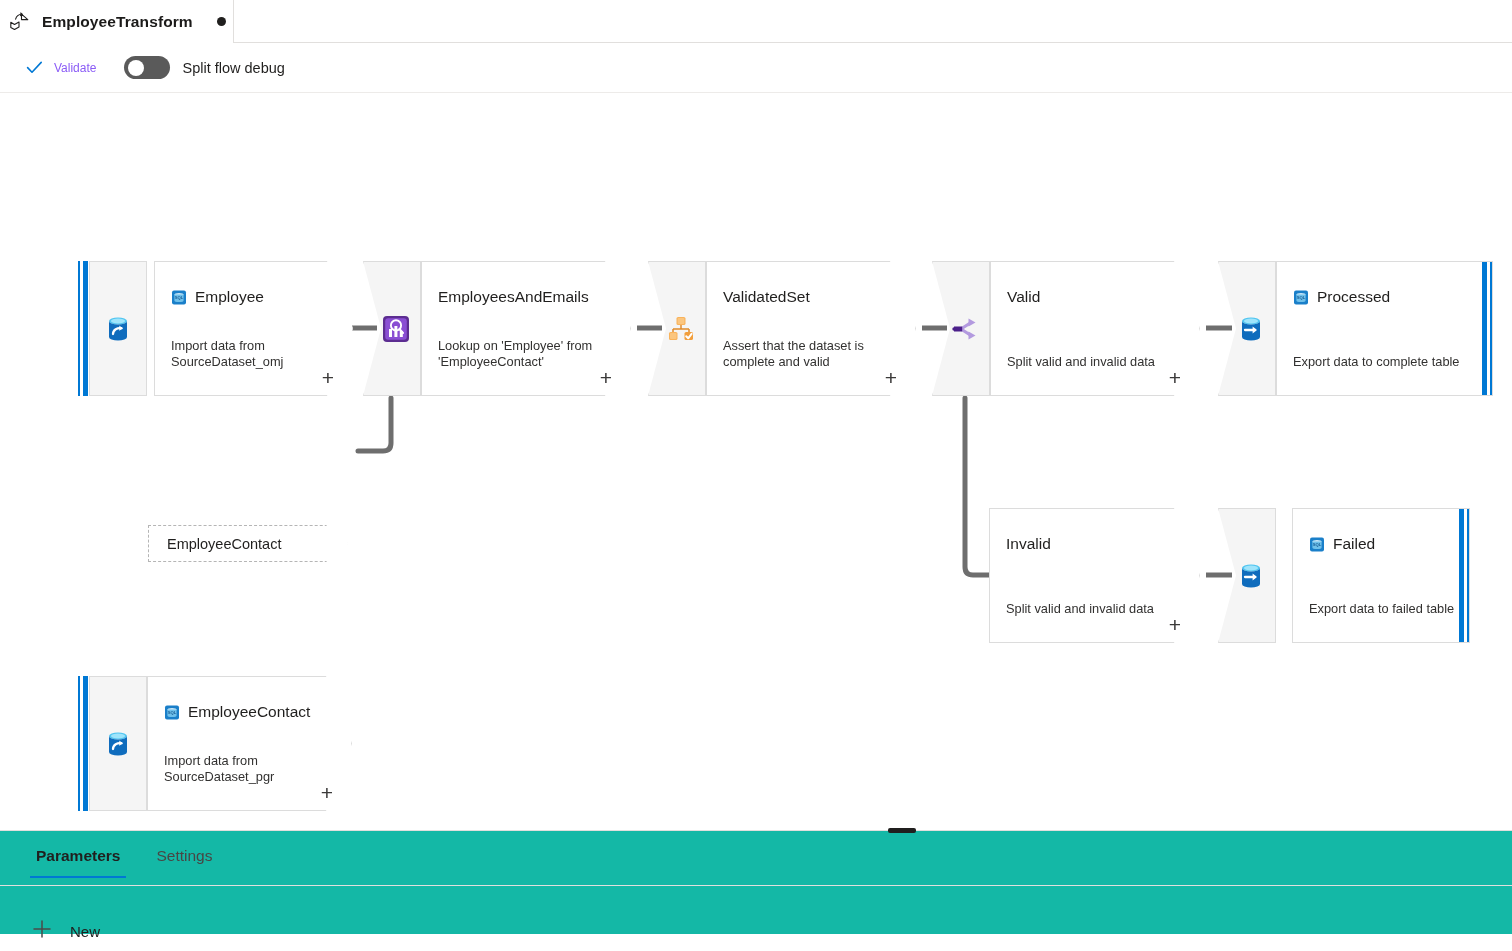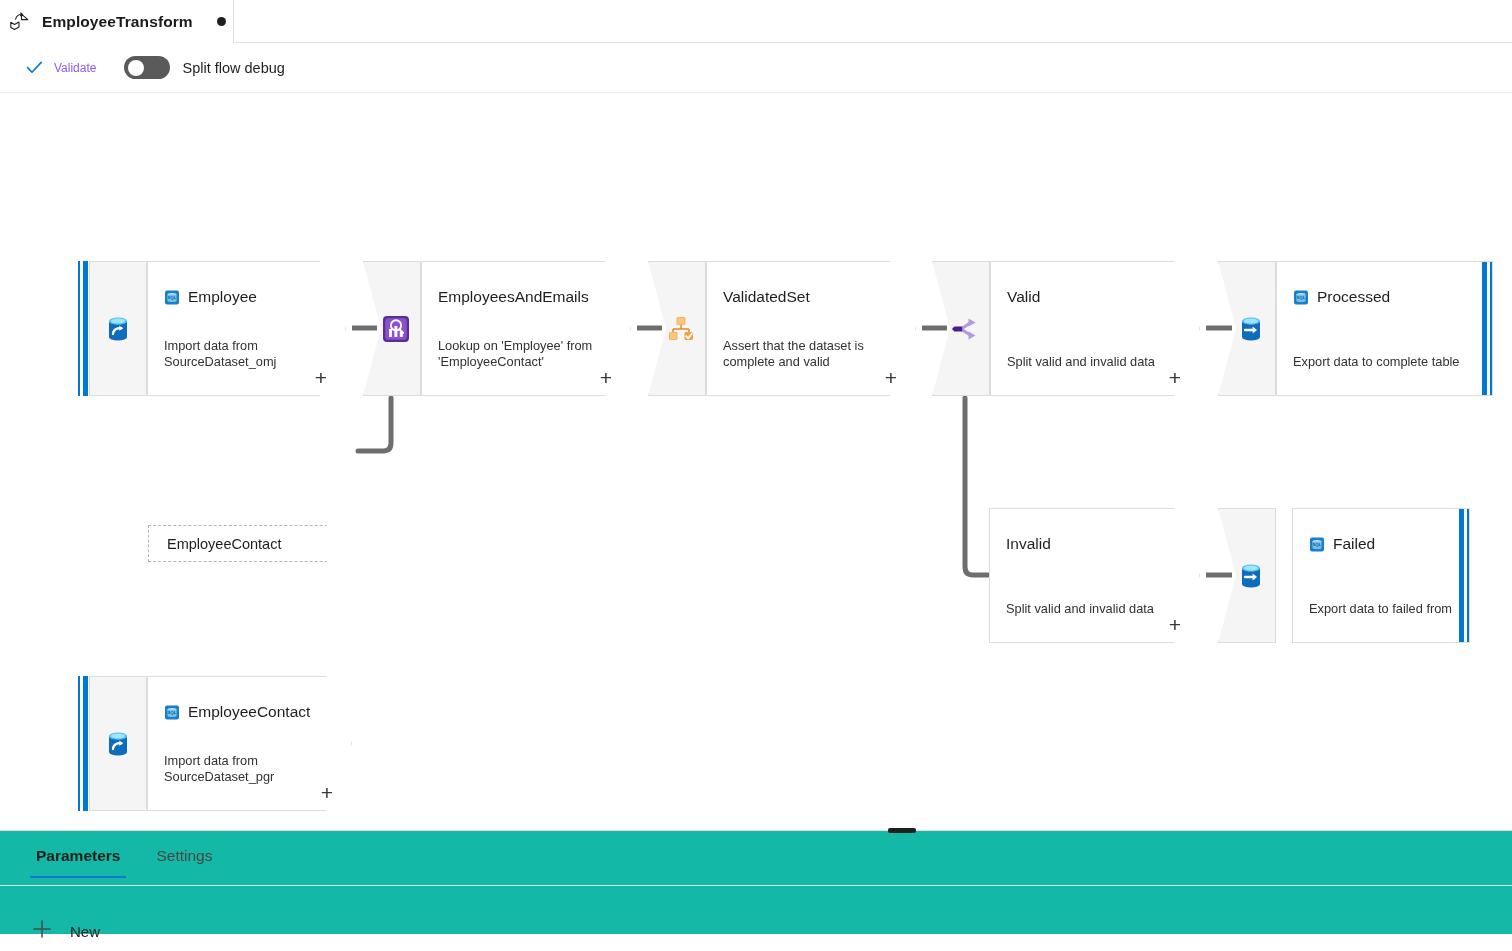--- a/index.html
+++ b/index.html
@@ -248,21 +248,21 @@
       <span class="big-glyph">
         <svg viewBox="0 0 30 30" width="30" height="30">
           <ellipse cx="15" cy="7" rx="9" ry="3.6" fill="#50c5f0"></ellipse>
           <path d="M6 7 L6 23 A9 3.6 0 0 0 24 23 L24 7 A9 3.6 0 0 1 6 7 Z" fill="#0f6cbd"></path>
           <ellipse cx="15" cy="7" rx="7" ry="2.6" fill="#9fe4fb"></ellipse>
           <path d="M10 20 C10 15.5 14.5 13.5 18.5 14.2" fill="none" stroke="#ffffff" stroke-width="2.3" stroke-linecap="round"></path>
           <path d="M16.4 11.6 L19.8 14.4 L16.2 16.8 Z" fill="#ffffff"></path>
         </svg>
       </span>
     </div>
-    <div class="node-body" style="left:69px; width:199px;">
+    <div class="node-body" style="left:76px; width:199px;">
       <div class="node-title">
         <span class="sql-glyph">
           <svg viewBox="0 0 16 17" width="16" height="17">
             <rect x="1" y="1.5" width="14" height="14" rx="2" fill="#1a7fc9"></rect>
             <ellipse cx="8" cy="5.6" rx="4.6" ry="1.7" fill="#cfe9f8"></ellipse>
             <path d="M3.4 5.6 L3.4 11.4 A4.6 1.7 0 0 0 12.6 11.4 L12.6 5.6" fill="#6fc0ea"></path>
             <text x="8" y="10.4" font-size="4.2" fill="#1a5e96" text-anchor="middle" font-family="Liberation Sans, sans-serif" font-weight="700">SQL</text>
           </svg>
         </span>
         <span>Employee</span>
@@ -402,21 +402,21 @@
         <span class="sql-glyph">
           <svg viewBox="0 0 16 17" width="16" height="17">
             <rect x="1" y="1.5" width="14" height="14" rx="2" fill="#1a7fc9"></rect>
             <ellipse cx="8" cy="5.6" rx="4.6" ry="1.7" fill="#cfe9f8"></ellipse>
             <path d="M3.4 5.6 L3.4 11.4 A4.6 1.7 0 0 0 12.6 11.4 L12.6 5.6" fill="#6fc0ea"></path>
             <text x="8" y="10.4" font-size="4.2" fill="#1a5e96" text-anchor="middle" font-family="Liberation Sans, sans-serif" font-weight="700">SQL</text>
           </svg>
         </span>
         <span>Failed</span>
       </div>
-      <div class="node-desc wide">Export data to failed from</div>
+      <div class="node-desc wide">Export data to failed table</div>
       <div class="accent-right">
         <span class="thin"></span>
           <span class="thick"></span>
       </div>
     </div>
   </div>
 
   <div class="ghost" style="left:148px; top:432px; width:200px; height:37px;">
     <span class="ghost-label">EmployeeContact</span>
   </div>

